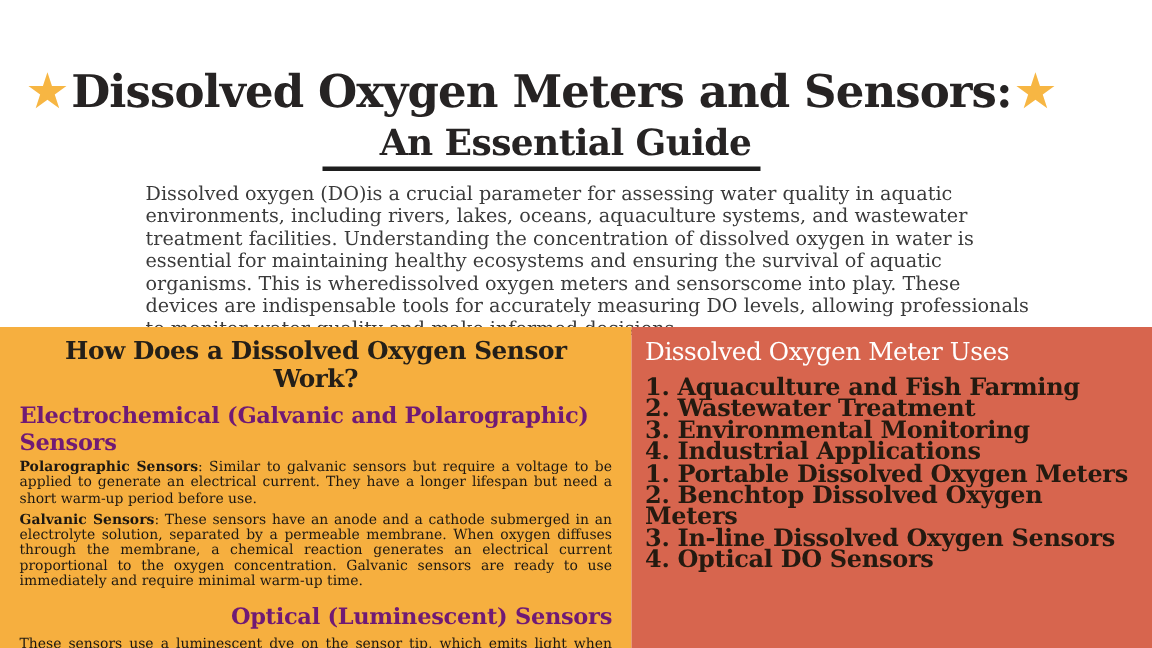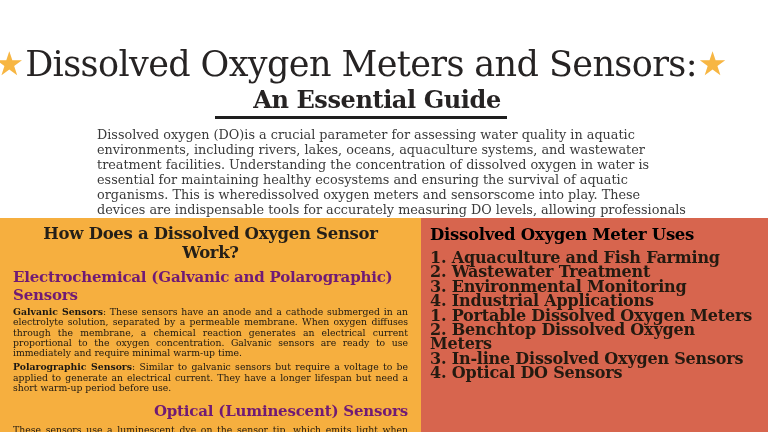--- a/index.html
+++ b/index.html
@@ -22,22 +22,22 @@
   
   .header{padding-top:44px;padding-right:46px;text-align:center;}
   .title-row{display:flex;align-items:center;justify-content:center;gap:1px;}
   .star{
     font-family:"DejaVu Sans","Liberation Sans",sans-serif;
     color:var(--star);
     font-size:33px;line-height:1;
     transform:translateY(-1px);
   }
   h1.title{
-    font-size:35px;
-    font-weight:normal;
+    font-size:30px;
+    font-weight:bold;
     color:var(--title-text);
     letter-spacing:-0.6px;
     white-space:nowrap;
   }
   .subtitle-wrap{margin-top:1px;}
   h2.subtitle{
     display:inline-block;
     font-size:24px;
     font-weight:bold;
     color:var(--title-text);
@@ -84,22 +84,22 @@
     margin:0 0 4px 0;
   }
   .panel-left p.body b{font-weight:bold;}
 
   .panel-right{
     width:347px;
     background:var(--orange-panel);
     padding:7px 8px 0 9px;
   }
   .panel-right h2{
-    font-size:16.5px;font-weight:bold;letter-spacing:-0.3px;
-    color:#000000;margin:0 0 7px 0;white-space:nowrap;
+    font-size:16.5px;font-weight:normal;letter-spacing:-0.3px;
+    color:#ffffff;margin:0 0 7px 0;white-space:nowrap;
   }
   .panel-right h2.types{
     font-size:13.5px;margin-top:13px;margin-bottom:8px;
   }
   .panel-right ul{
     list-style:none;
     font-size:16px;font-weight:bold;
     line-height:14.4px;letter-spacing:-0.2px;
     color:#241a10;
   }
@@ -122,23 +122,23 @@
 
   <p class="intro">Dissolved oxygen (DO)is a crucial parameter for assessing water quality in aquatic environments, including rivers, lakes, oceans, aquaculture systems, and wastewater treatment facilities. Understanding the concentration of dissolved oxygen in water is essential for maintaining healthy ecosystems and ensuring the survival of aquatic organisms. This is wheredissolved oxygen meters and sensorscome into play. These devices are indispensable tools for accurately measuring DO levels, allowing professionals to monitor water quality and make informed decisions.</p>
 
   <div class="panels">
 
     <section class="panel panel-left">
       <h2>How Does a Dissolved Oxygen Sensor Work?</h2>
 
       <h3>Electrochemical (Galvanic and Polarographic) Sensors</h3>
 
+      <p class="body"><b>Polarographic Sensors</b><span>: Similar to galvanic sensors but require a voltage to be applied to generate an electrical current. They have a longer lifespan but need a short warm-up period before use.</span></p>
+
       <p class="body"><b>Galvanic Sensors</b><span>: These sensors have an anode and a cathode submerged in an electrolyte solution, separated by a permeable membrane. When oxygen diffuses through the membrane, a chemical reaction generates an electrical current proportional to the oxygen concentration. Galvanic sensors are ready to use immediately and require minimal warm-up time.</span></p>
-
-      <p class="body"><b>Polarographic Sensors</b><span>: Similar to galvanic sensors but require a voltage to be applied to generate an electrical current. They have a longer lifespan but need a short warm-up period before use.</span></p>
 
       <h3 class="optical">Optical (Luminescent) Sensors</h3>
 
       <p class="body"><span>These sensors use a luminescent dye on the sensor tip, which emits light when exposed to oxygen. The intensity and duration of light emission decrease as oxygen levels increase. Optical sensors provide accurate measurements, require minimal maintenance, and have a longer lifespan compared to electrochemical sensors.</span></p>
     </section>
 
     <section class="panel panel-right">
       <h2>Dissolved Oxygen Meter Uses</h2>
       <ul>
         <li>1. Aquaculture and Fish Farming</li>

